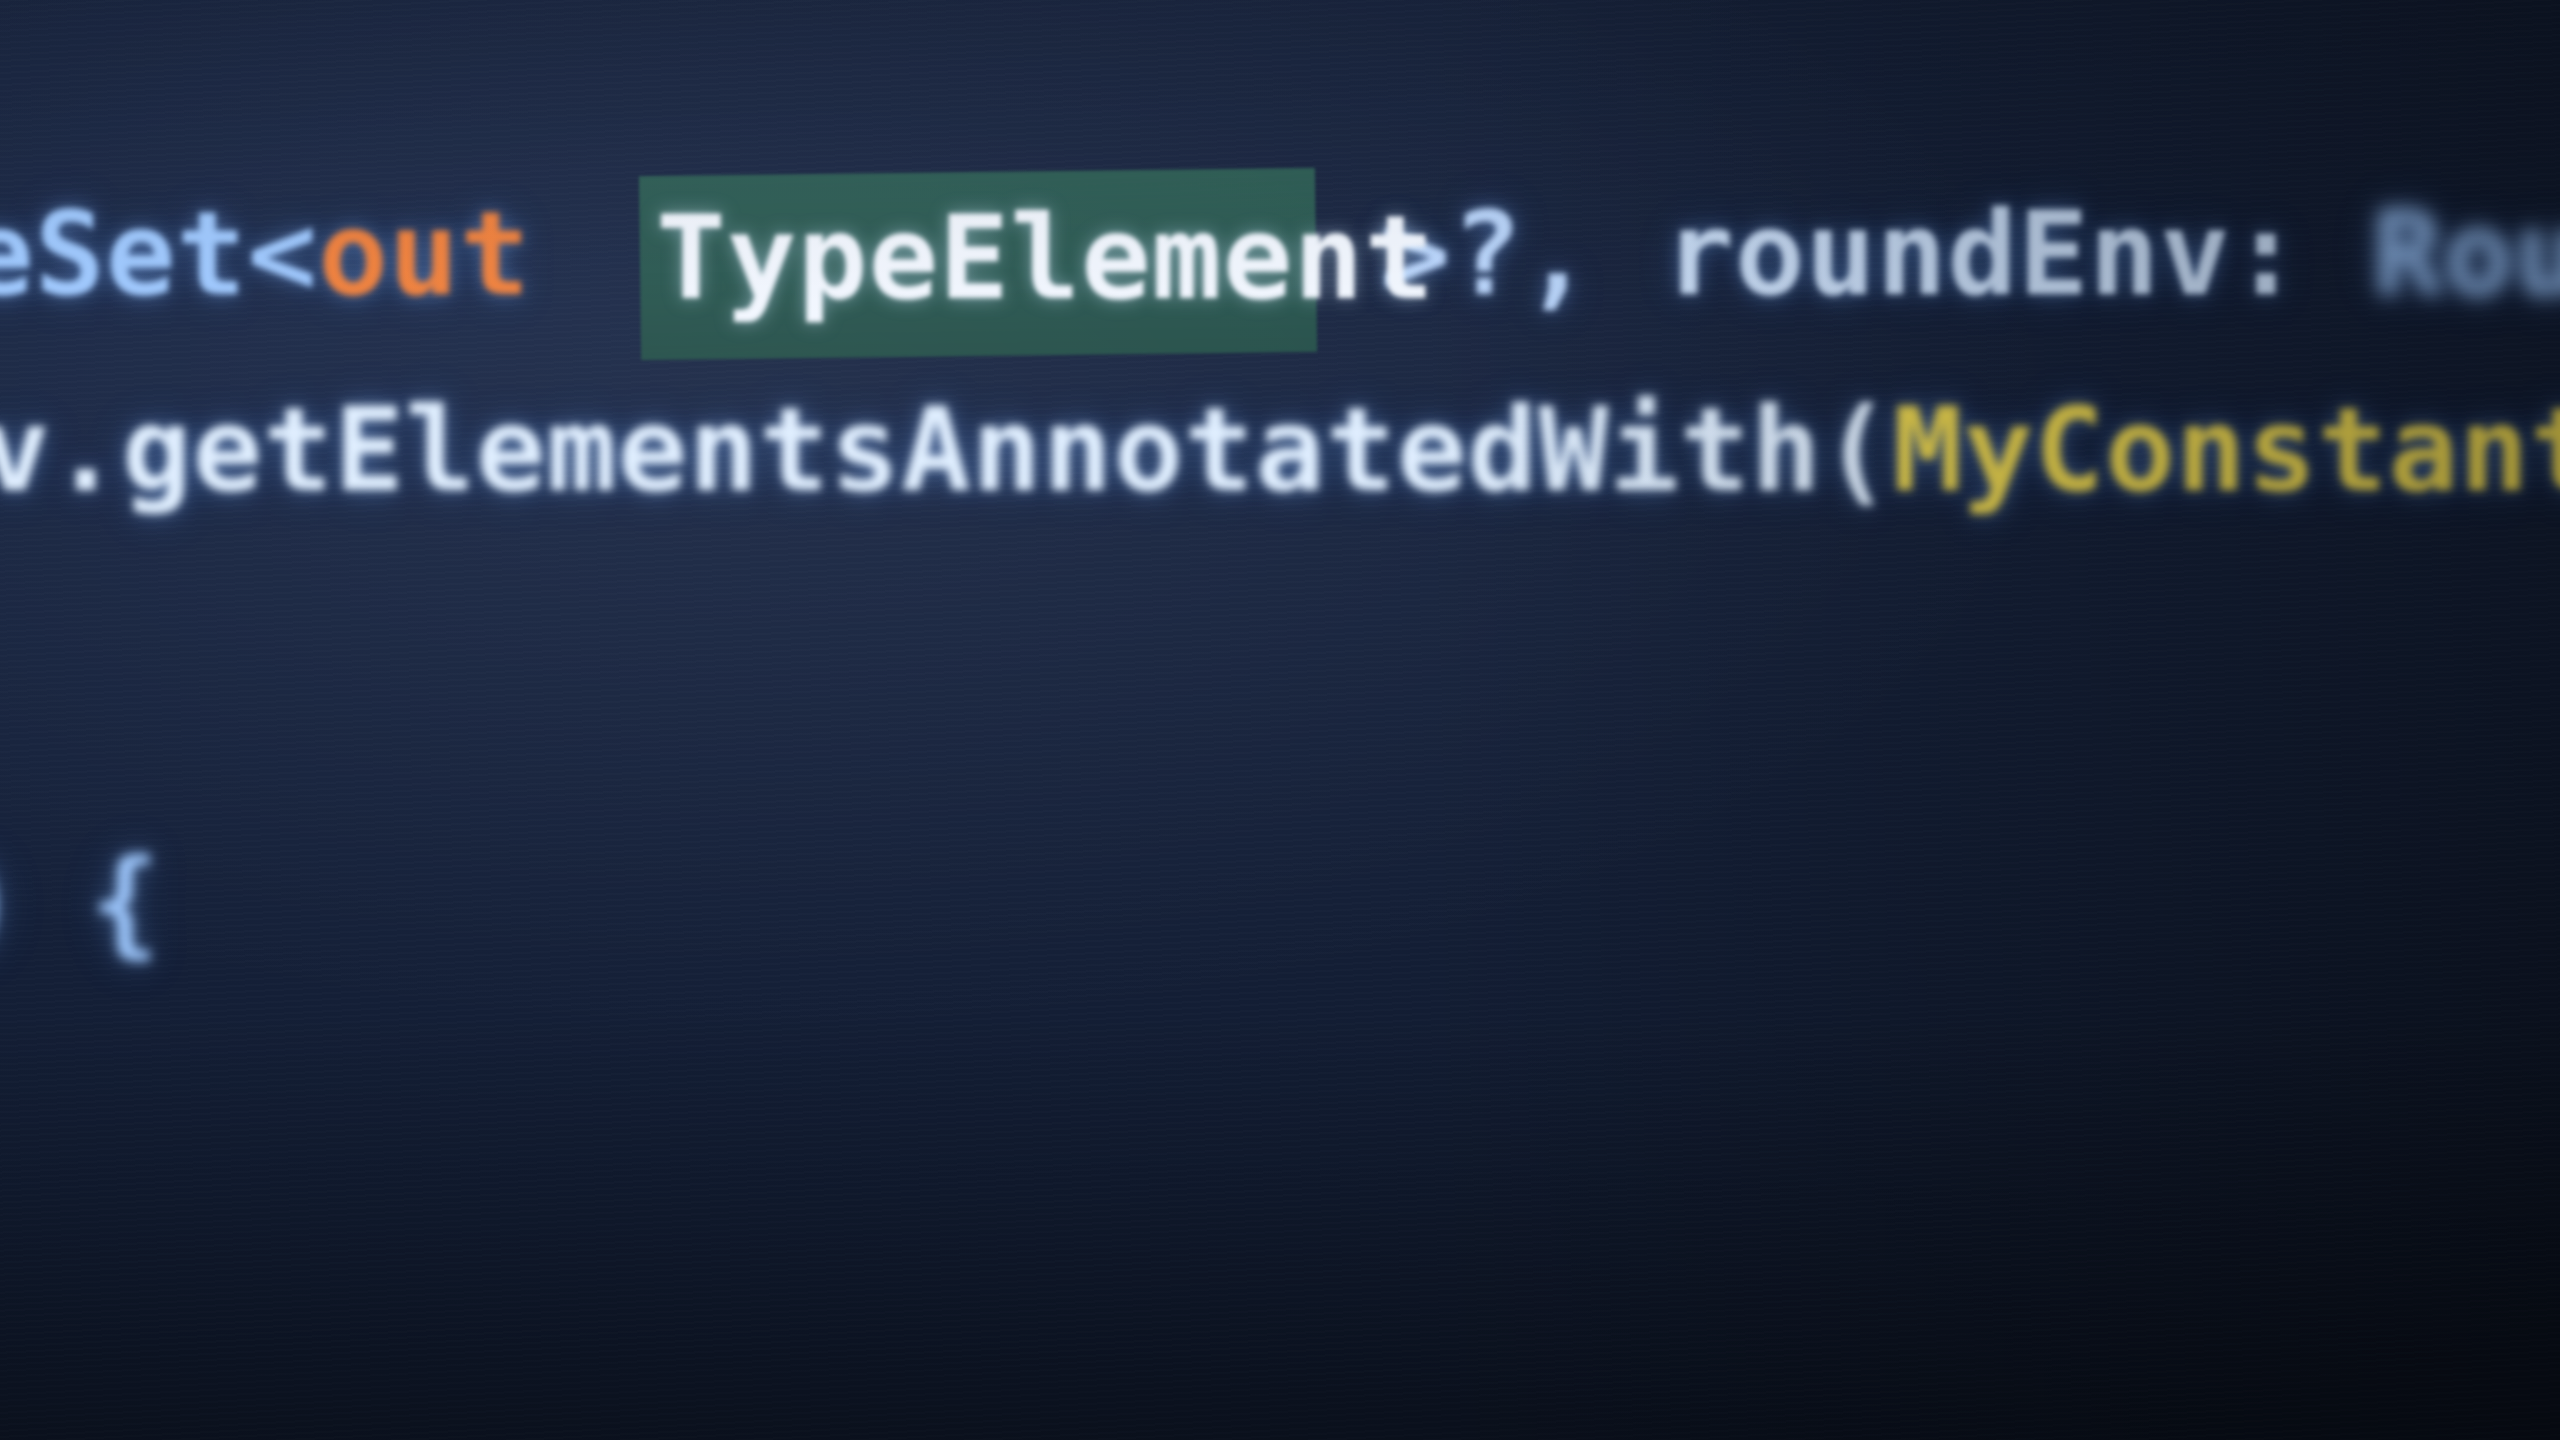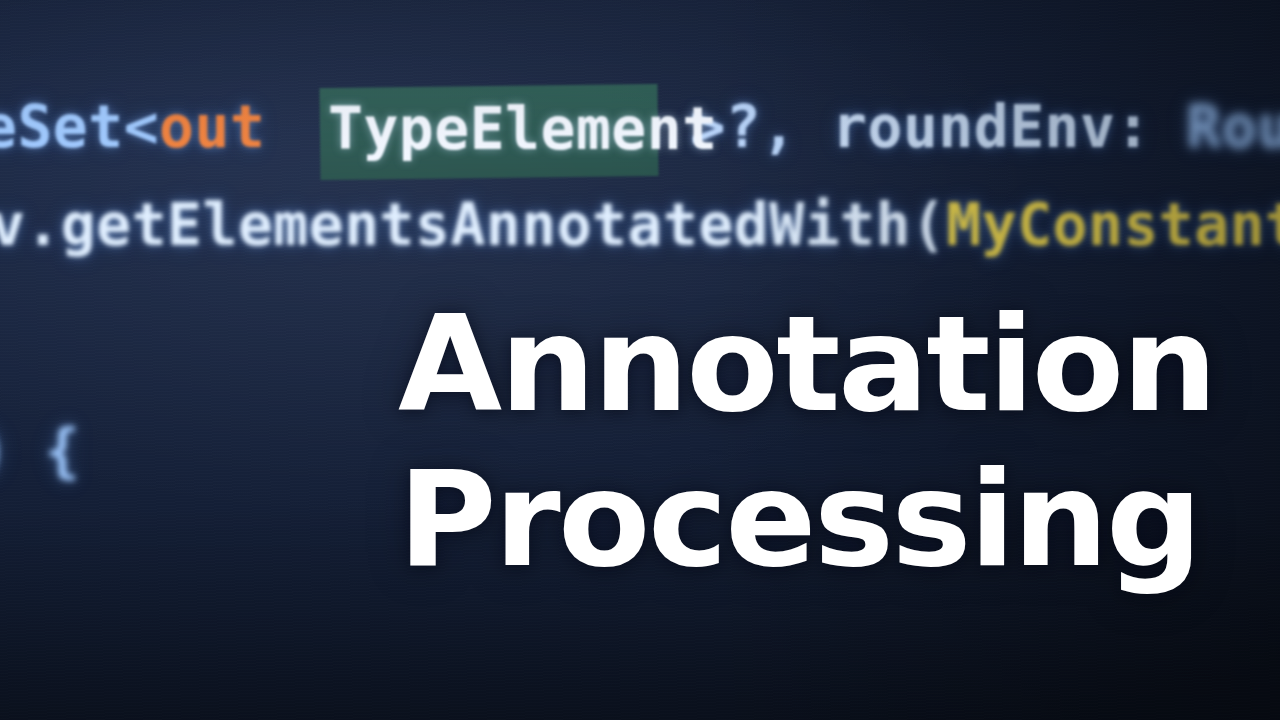--- a/index.html
+++ b/index.html
@@ -157,18 +157,14 @@
     <div class="code-line code-line-2"><span class="c-ident">v.getElementsAnnotatedWith(</span><span class="c-yellow">MyConstant</span></div>
 
     <div class="code-line code-line-3 c-type">) {</div>
   </div>
 
   <div class="selection-box"></div>
   <div class="selection-text">TypeElement</div>
 
   <div class="bg-vignette"></div>
 
-  <div class="title-block">
-    <span class="title-line title-line-1">Annotation</span>
-    <span class="title-line title-line-2">Processing</span>
-  </div>
 
 </div>
 
 </body></html>

